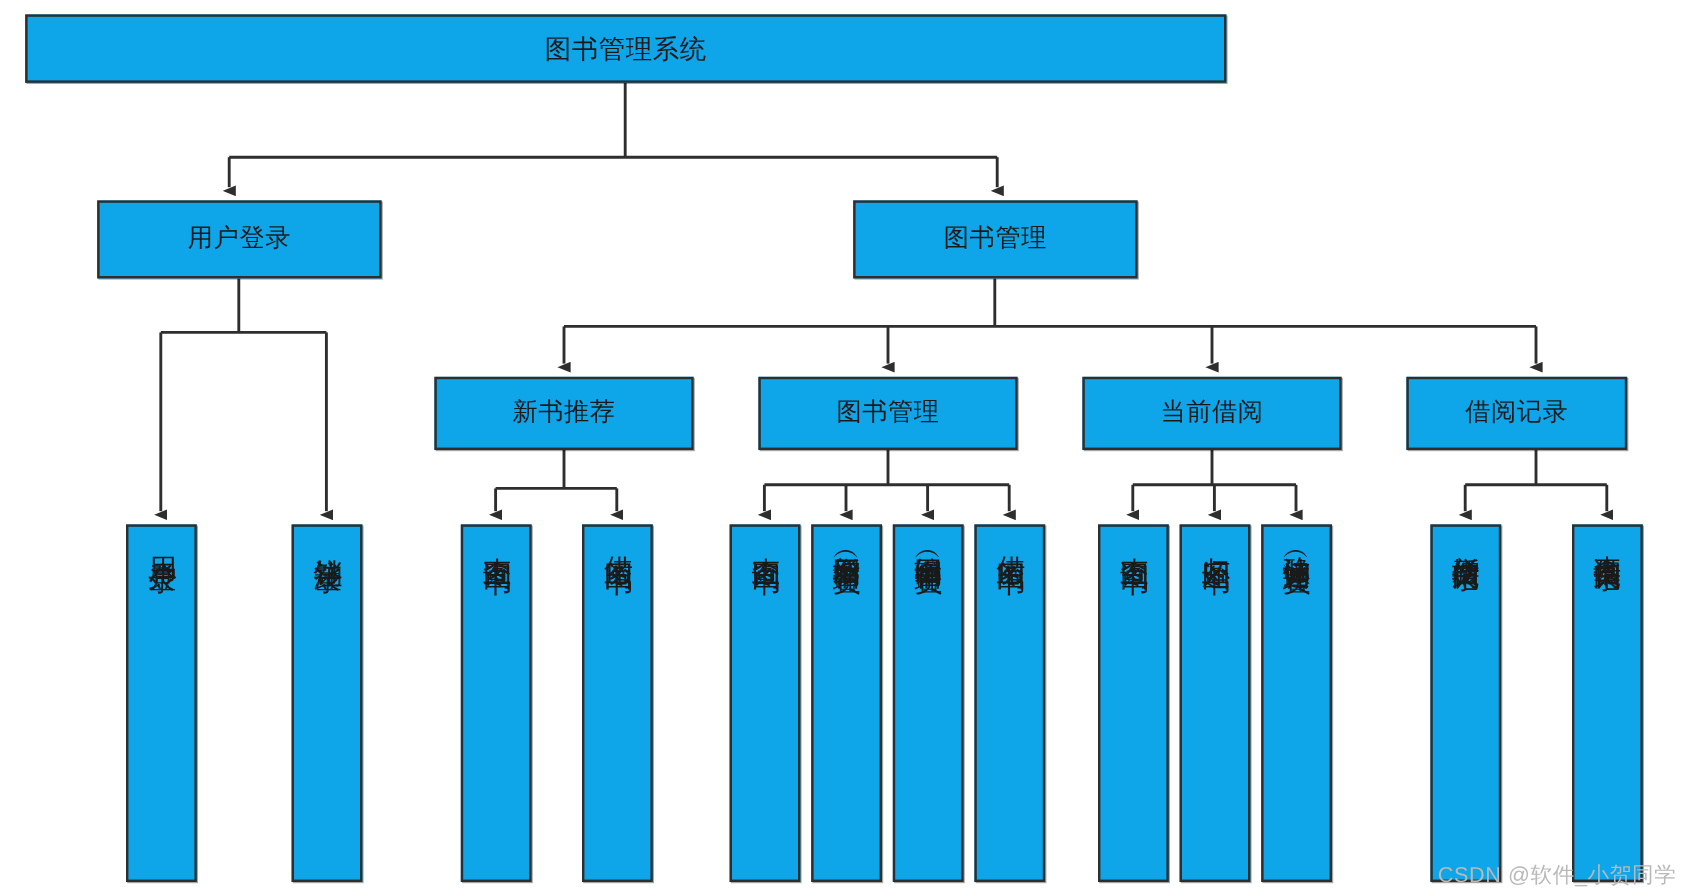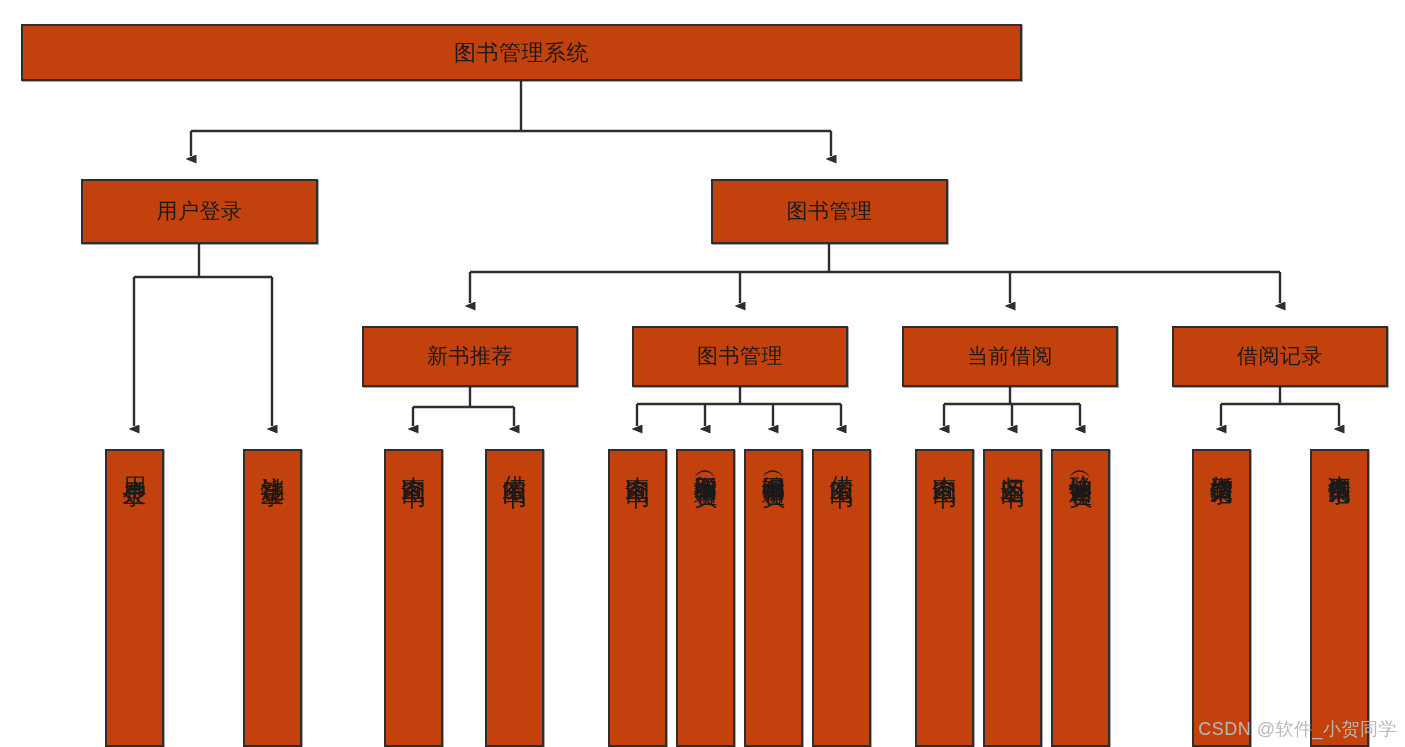--- a/index.html
+++ b/index.html
@@ -22,28 +22,27 @@
     position: absolute;
     left: 0;
     top: 0;
     width: 1405px;
     height: 747px;
     pointer-events: none;
   }
   .node {
     position: absolute;
     box-sizing: border-box;
-    background: #c2410c;
+    background: #0ea5e9;
     border: 2px solid #2e2e2e;
     box-shadow: 1px 1px 0 rgba(0,0,0,0.35);
     display: flex;
     align-items: center;
     justify-content: center;
     color: #1a1a1a;
-    margin-top: 12px;
   }
   .node-label {
     display: block;
     text-align: center;
     white-space: pre;
     line-height: 1.18;
   }
   
   .node.horizontal .node-label {
     font-size: 21px;
@@ -148,21 +147,21 @@
 
   <div class="node horizontal" style="left:711px; top:167px; width:237px; height:65px;">
     <span class="node-label">图书管理</span>
   </div>
   <div class="node horizontal" style="left:632px; top:314px; width:216px; height:61px;">
     <span class="node-label">图书管理</span>
   </div>
   <div class="node horizontal" style="left:902px; top:314px; width:216px; height:61px;">
     <span class="node-label">当前借阅</span>
   </div>
-  <div class="node horizontal" style="left:1172px; top:314px; width:216px; height:61px;">
+  <div class="node horizontal" style="left:1172px; top:314px; width:184px; height:61px;">
     <span class="node-label">借阅记录</span>
   </div>
 
   <div class="node vertical" style="left:105px; top:437px; width:59px; height:298px;">
     <span class="node-label">用户登录</span>
   </div>
   <div class="node vertical" style="left:243px; top:437px; width:59px; height:298px;">
     <span class="node-label">注销登录</span>
   </div>
 

